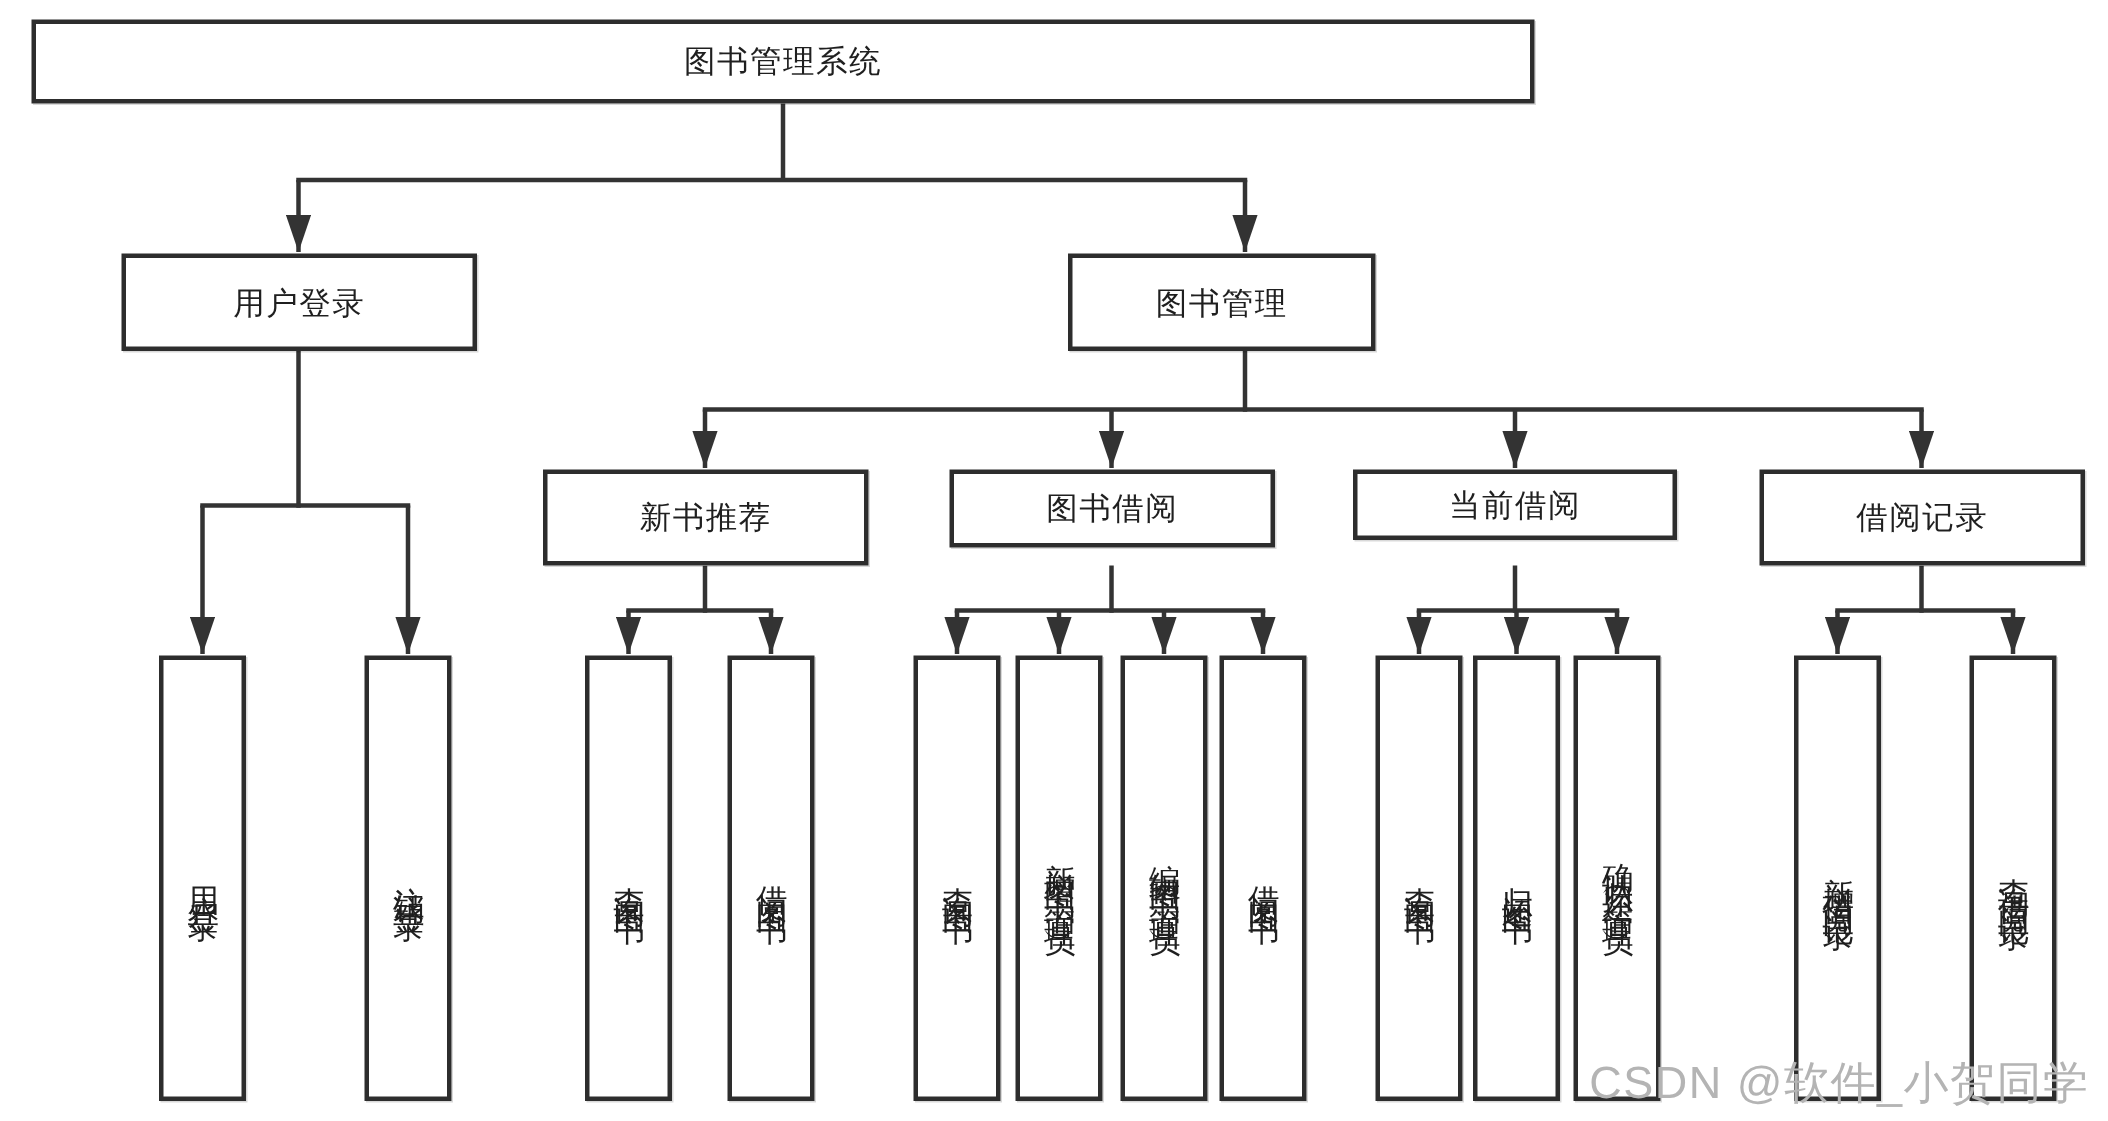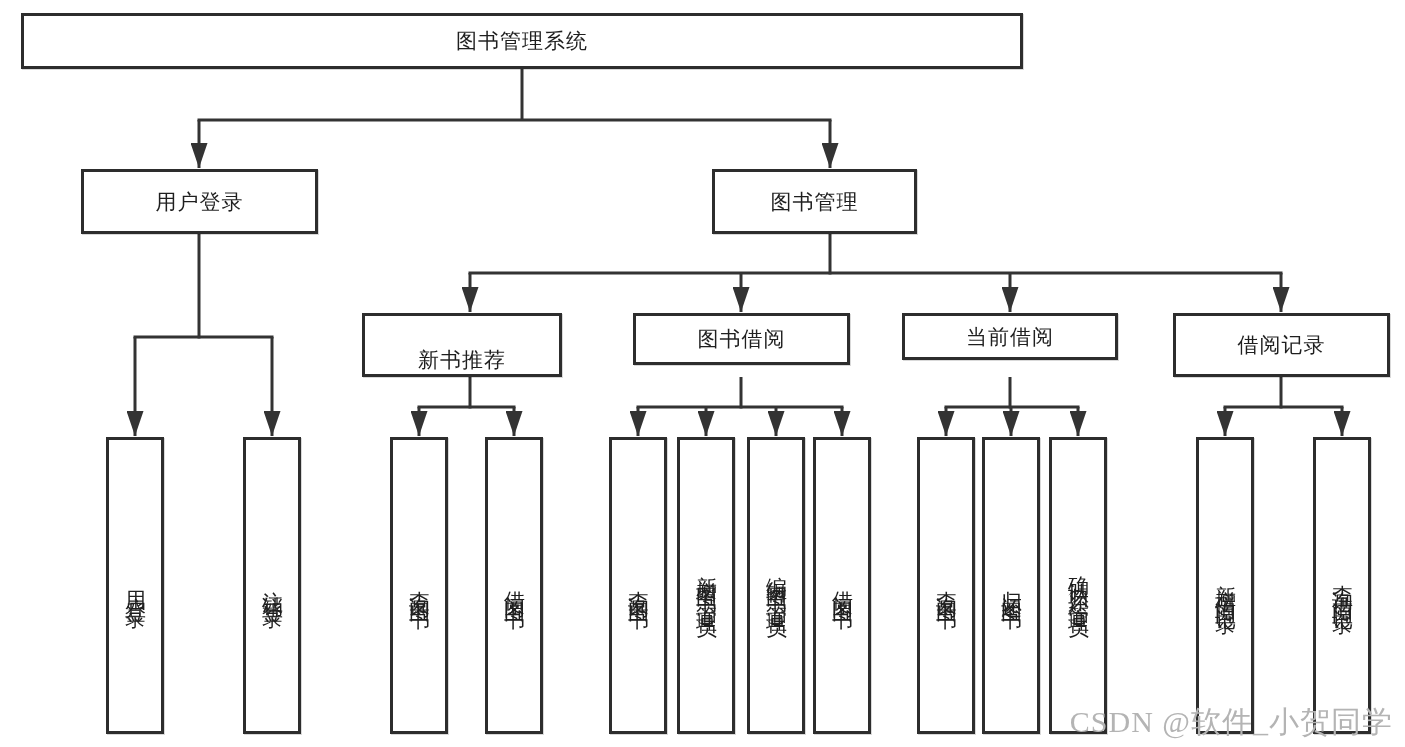--- a/index.html
+++ b/index.html
@@ -1,21 +1,21 @@
 <!DOCTYPE html>
 <html><head>
 <meta charset="utf-8">
 <style>
   html, body { margin: 0; padding: 0; background: #ffffff; }
   .stage {
     position: relative;
     width: 1405px;
     height: 747px;
     background: #ffffff;
-    font-family: Liberation Serif, serif;
+    font-family: Liberation Sans, sans-serif;
     overflow: hidden;
   }
   svg.connectors {
     position: absolute;
     left: 0; top: 0;
     width: 1405px; height: 747px;
   }
   .node {
     position: absolute;
     box-sizing: border-box;
@@ -43,21 +43,21 @@
     bottom: 4px;
     font-size: 30px;
     color: #b4b4b4;
     letter-spacing: 1px;
     z-index: 5;
   }
   
   .n-root  { left: 21px;   top: 13px;  width: 1002px; height: 56px; }
   .n-l2a   { left: 81px;   top: 169px; width: 237px;  height: 65px; }
   .n-l2b   { left: 712px;  top: 169px; width: 205px;  height: 65px; }
-  .n-g0    { left: 362px;  top: 313px; width: 200px;  height: 64px; align-items: flex-end; }
+  .n-g0    { left: 362px;  top: 313px; width: 217px;  height: 64px; }
   .n-g1    { left: 633px;  top: 313px; width: 217px;  height: 52px; }
   .n-g2    { left: 902px;  top: 313px; width: 216px;  height: 47px; }
   .n-g3    { left: 1173px; top: 313px; width: 217px;  height: 64px; text-align: center; }
   .leaf    { top: 437px; width: 58px; height: 297px; }
   .f-a0 { left: 106px; }  .f-a1 { left: 243px; }
   .f-b0 { left: 390px; }  .f-b1 { left: 485px; }
   .f-c0 { left: 609px; }  .f-c1 { left: 677px; }  .f-c2 { left: 747px; }  .f-c3 { left: 813px; }
   .f-d0 { left: 917px; }  .f-d1 { left: 982px; }  .f-d2 { left: 1049px; }
   .f-e0 { left: 1196px; } .f-e1 { left: 1313px; }
 </style>

